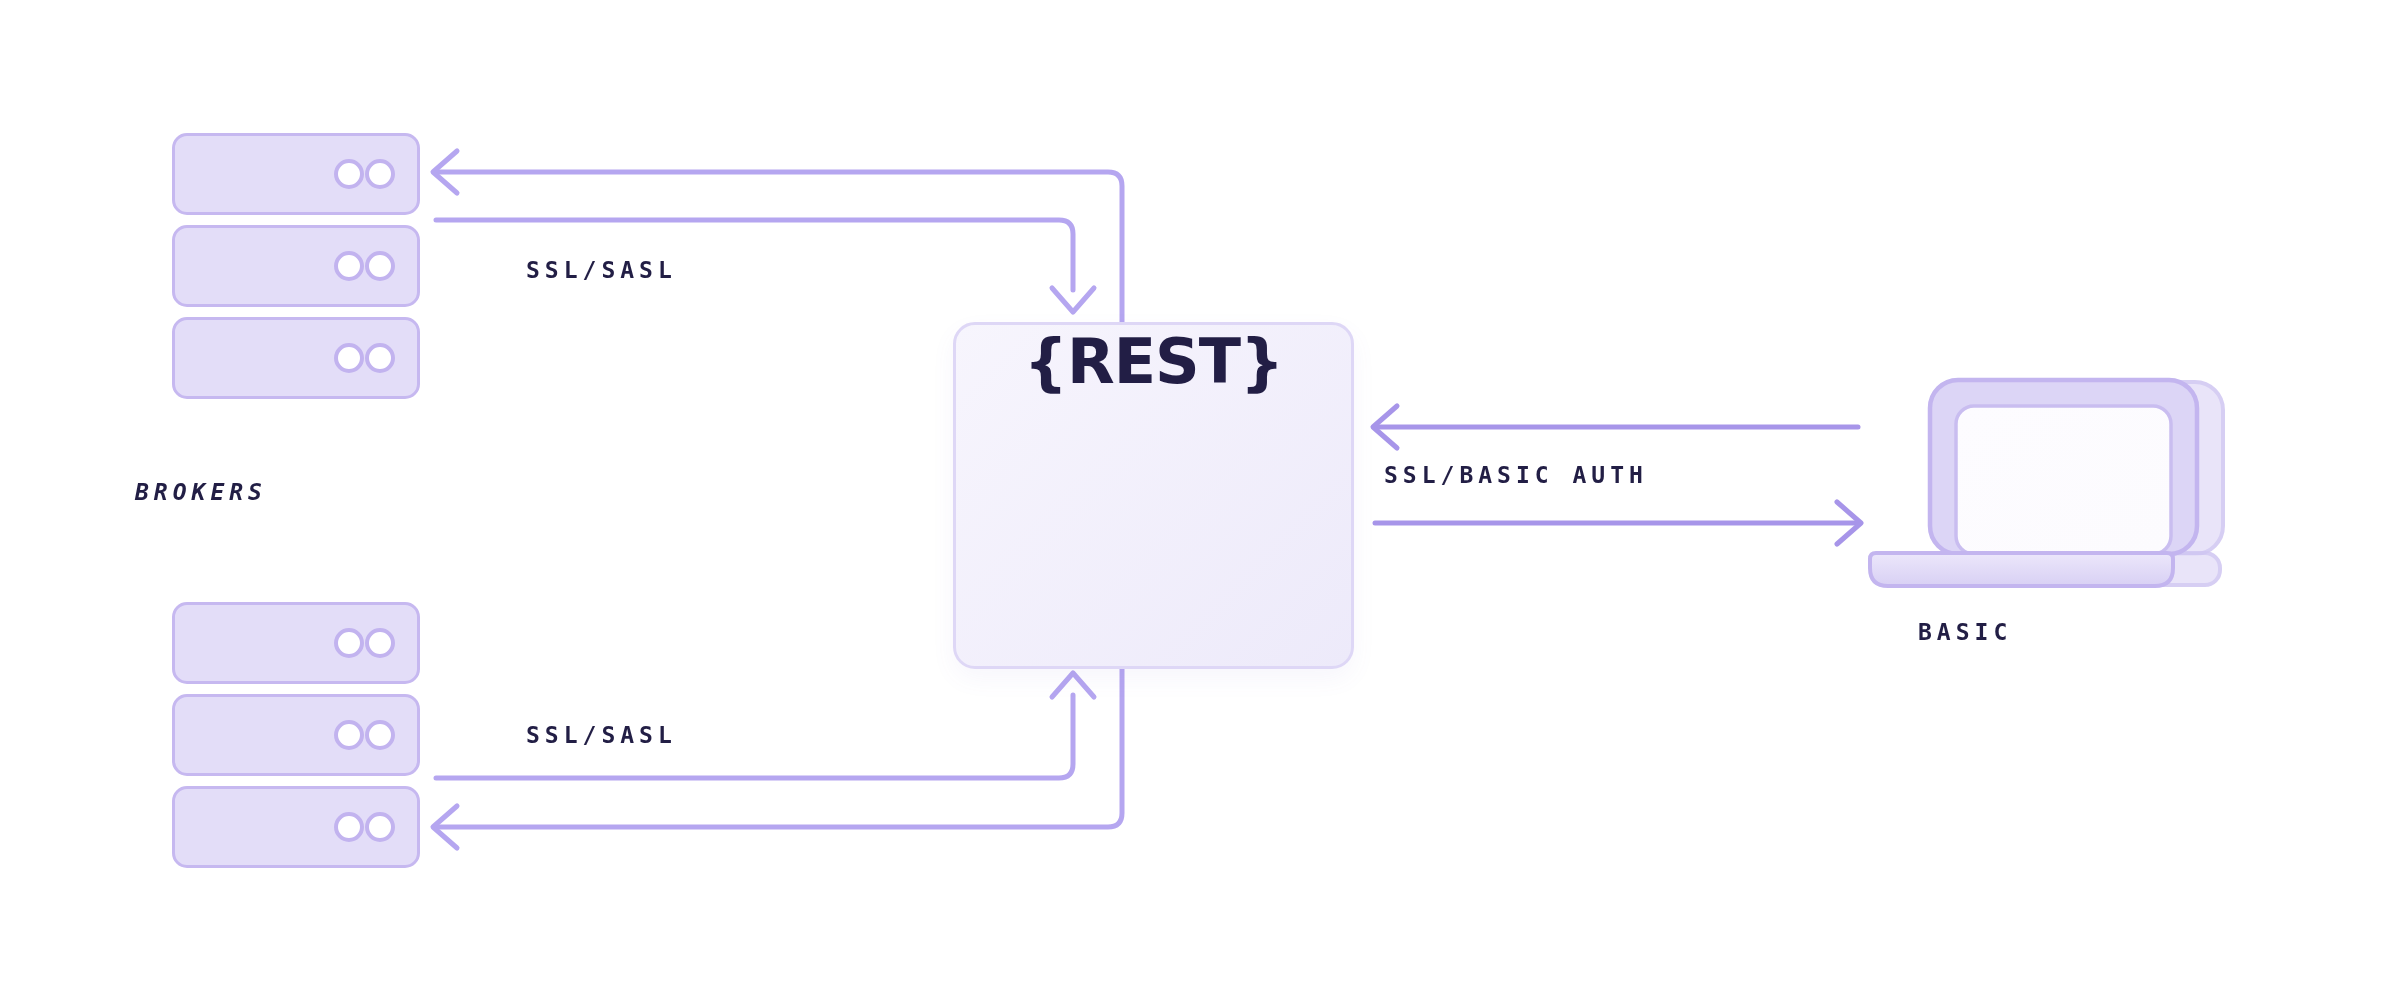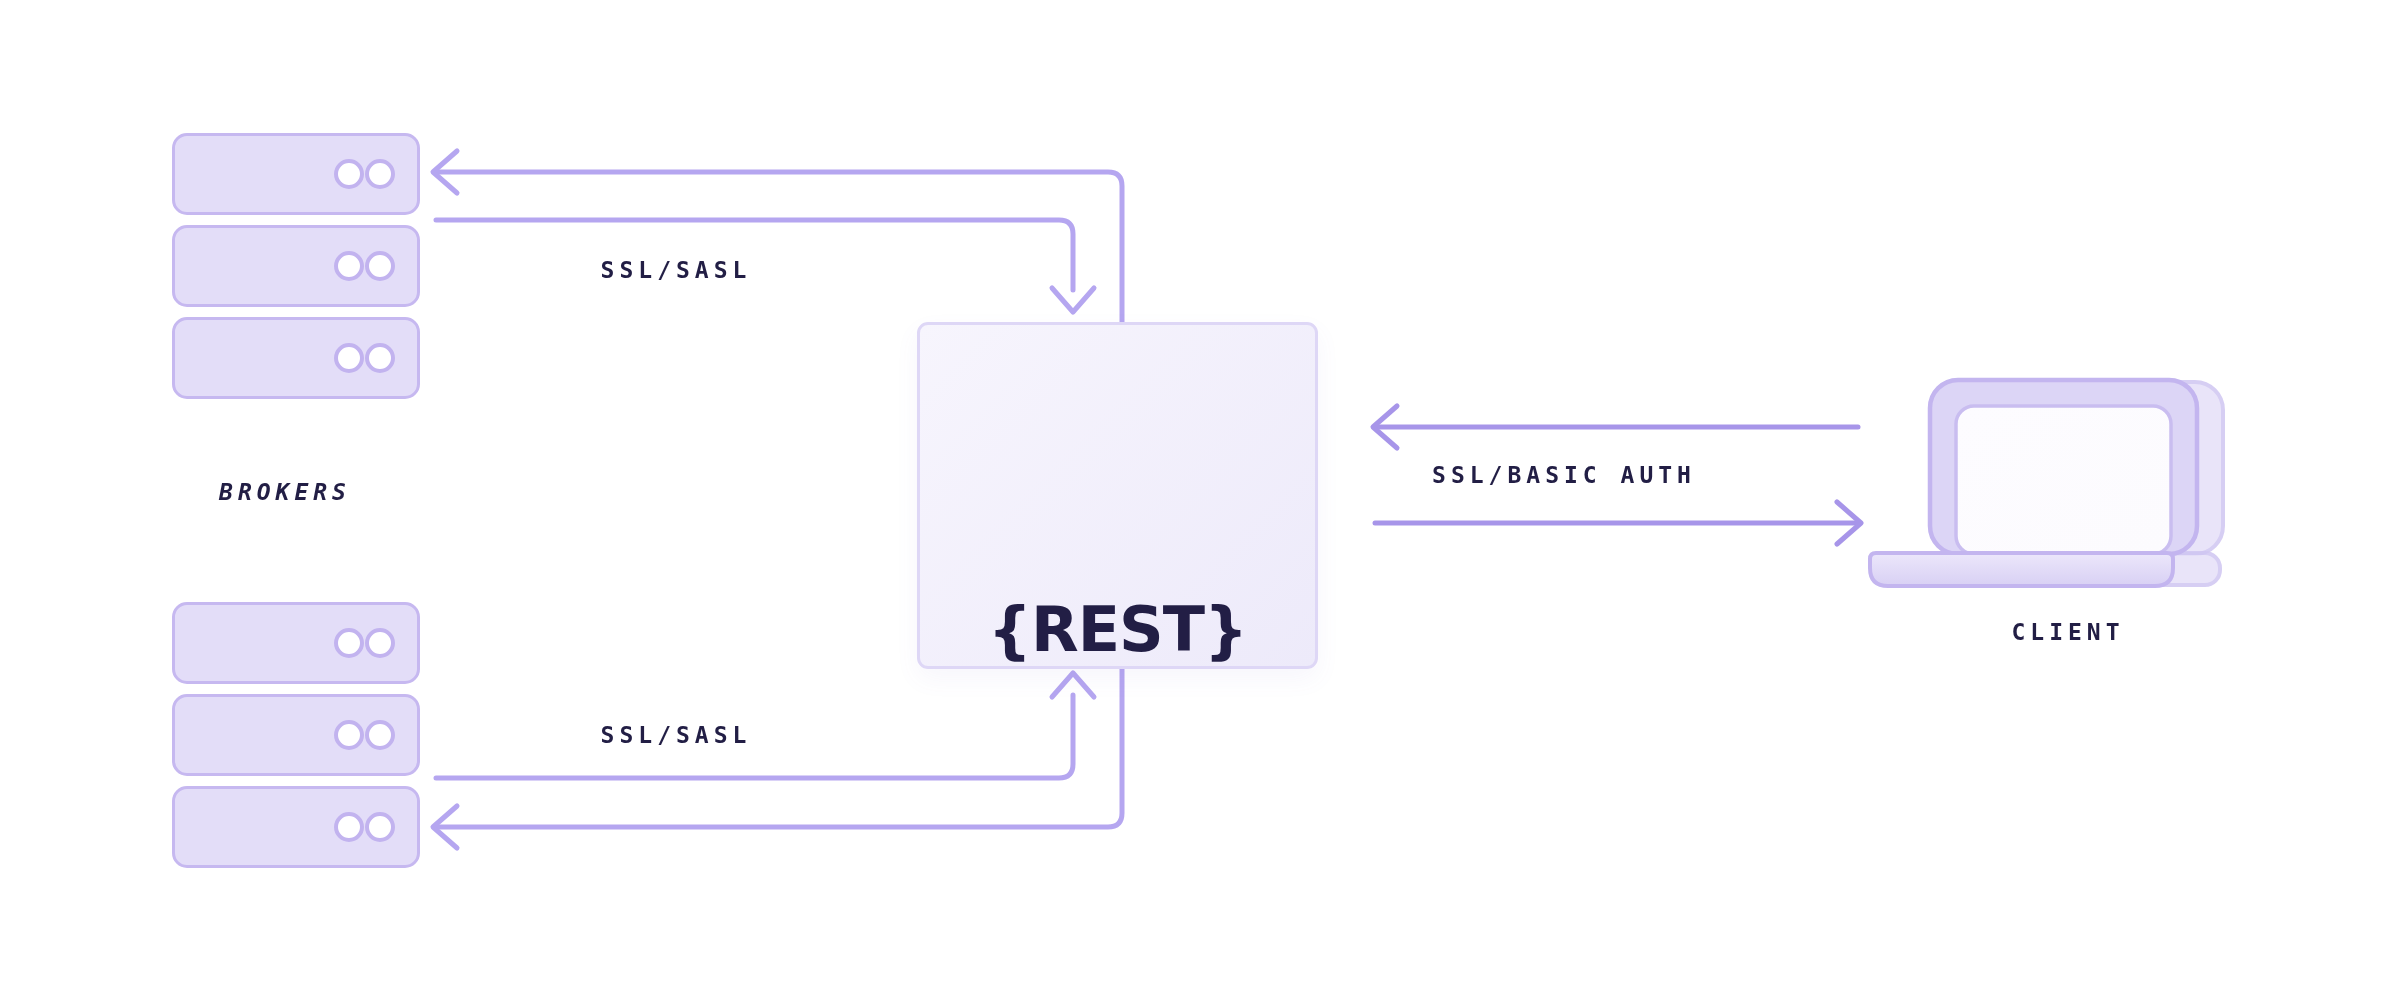--- a/index.html
+++ b/index.html
@@ -38,40 +38,40 @@
     padding-right:22px;
   }
   .dot{
     width:22px;height:22px;border-radius:50%;
     background:#ffffff;border:4px solid var(--dot-border);
   }
   .dot + .dot{margin-left:1px;}
 
   
   .rest-node{
-    position:absolute;left:917px;top:322px;width:395px;height:341px;
+    position:absolute;left:953px;top:322px;width:395px;height:341px;
     background:linear-gradient(135deg,var(--rest-fill-a) 0%,var(--rest-fill-b) 100%);
     border:3px solid var(--rest-border);
-    border-radius:11px;
+    border-radius:22px;
     box-shadow:0 10px 24px rgba(120,100,200,0.06);
-    display:flex;align-items:flex-end;justify-content:center;
+    display:flex;align-items:flex-start;justify-content:center;
   }
   .rest-text{
     font-family:"DejaVu Sans",sans-serif;
     font-weight:bold;font-size:62px;letter-spacing:-1px;
     color:var(--label-color);
   }
 
   
   .diag-label{
     position:absolute;
     font-family:"DejaVu Sans Mono",monospace;
     font-weight:bold;font-size:23px;letter-spacing:5px;
     color:var(--label-color);
-    text-align:center;white-space:nowrap;
+    white-space:nowrap;
   }
   .label-brokers{left:135px;top:479px;width:300px;font-style:italic;}
   .label-ssl-top{left:526px;top:257px;width:300px;}
   .label-ssl-bottom{left:526px;top:722px;width:300px;}
   .label-basic-auth{left:1384px;top:462px;width:360px;}
   .label-client{left:1918px;top:619px;width:300px;}
 
   
   svg.overlay{position:absolute;left:0;top:0;}
   .arrow{fill:none;stroke-width:5;stroke-linecap:round;stroke-linejoin:round;}
@@ -174,15 +174,15 @@
     <rect x="98" y="12" width="265" height="172" rx="28" fill="var(--laptop-back-fill)" stroke="var(--laptop-back-border)" stroke-width="4" opacity="0.85"></rect>
     <rect x="88" y="183" width="272" height="32" rx="15" fill="var(--laptop-back-fill)" stroke="var(--laptop-back-border)" stroke-width="4" opacity="0.85"></rect>
 
     <rect x="70" y="10" width="267" height="174" rx="28" fill="var(--laptop-fill)" stroke="var(--laptop-border)" stroke-width="4.5"></rect>
 
     <rect x="96" y="36" width="215" height="148" rx="18" fill="url(#gScreen)" stroke="#c9bdf0" stroke-width="3.5"></rect>
 
     <path d="M16 183 H307 Q313 183 313 189 V198 Q313 216 295 216 H28 Q10 216 10 198 V189 Q10 183 16 183 Z" fill="url(#gBase)" stroke="var(--laptop-border)" stroke-width="4"></path>
   </svg>
 
-  <div class="diag-label label-client">CLIENT</div>
+  <div class="diag-label label-client">BASIC</div>
 
 </div>
 
 </body></html>

